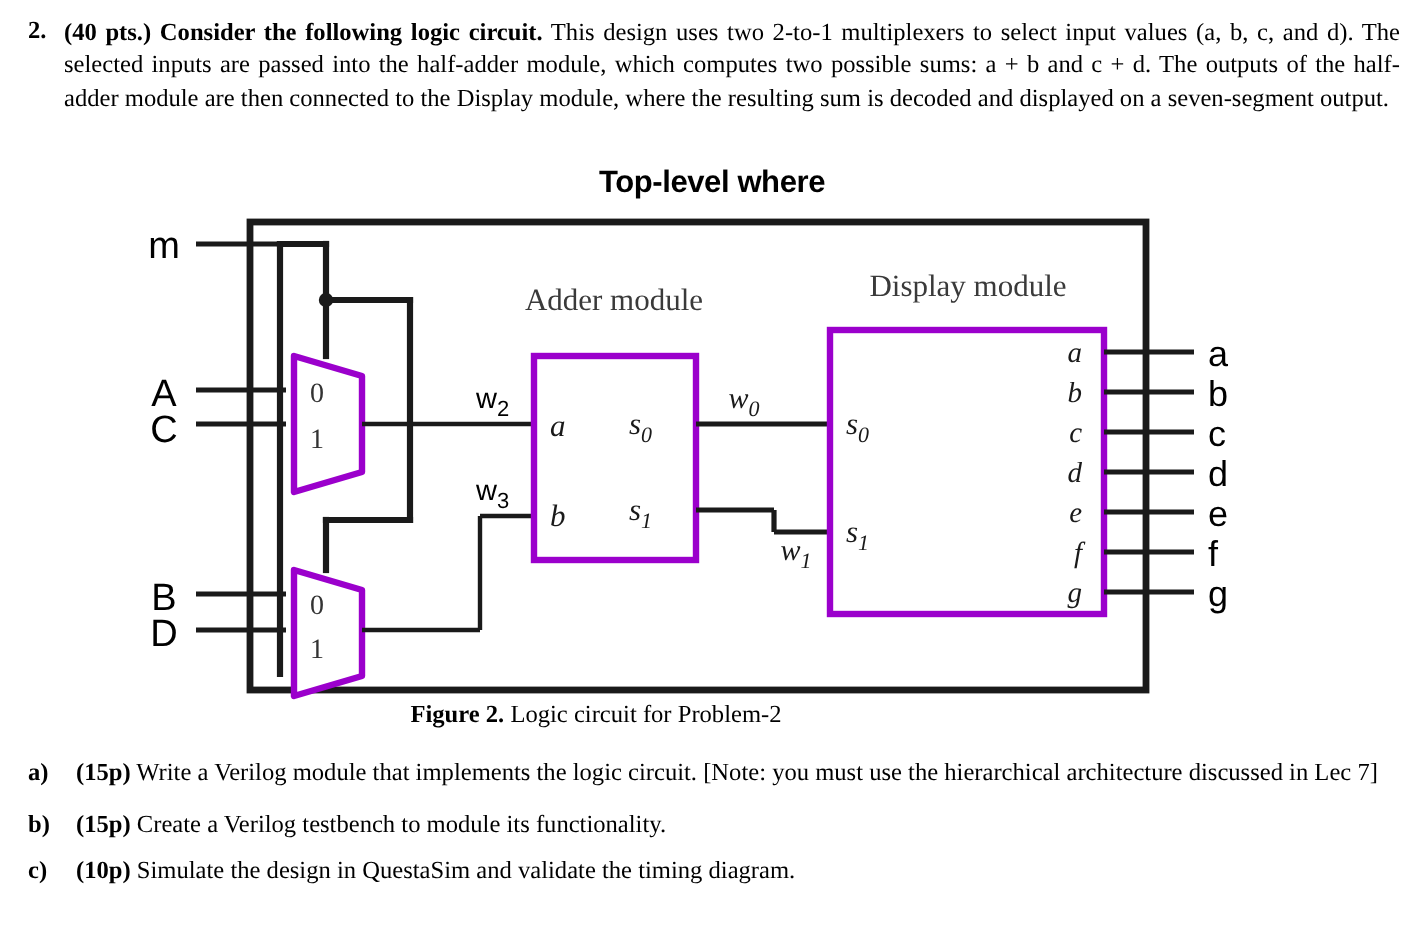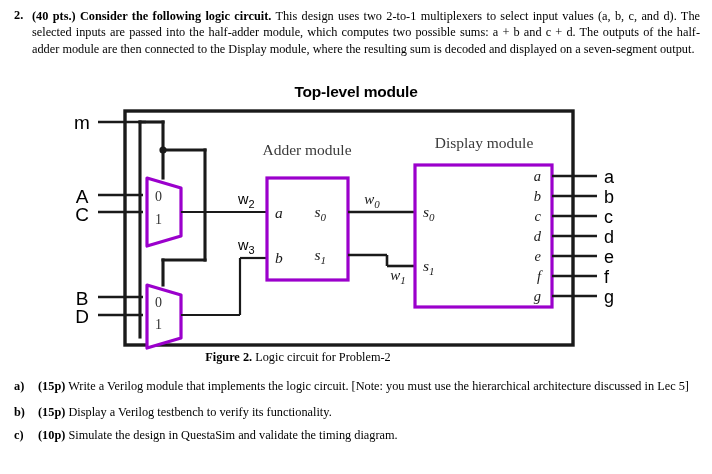--- a/index.html
+++ b/index.html
@@ -106,21 +106,21 @@
 
 <div class="page">
 
   <div class="problem-num">2.</div>
   <div class="problem-head">
     <div class="problem-body">
       <span class="b">(40 pts.) Consider the following logic circuit.</span><span> This design uses two 2-to-1 multiplexers to select input values (a, b, c, and d). The selected inputs are passed into the half-adder module, which computes two possible sums: a + b and c + d. The outputs of the half-adder module are then connected to the Display module, where the resulting sum is decoded and displayed on a seven-segment output.</span>
     </div>
   </div>
 
-  <div class="figure-title">Top-level module</div>
+  <div class="figure-title">Top-level where</div>
 
   <div class="circuit-wrap">
     <svg class="circuit" width="712" height="250" viewBox="0 0 712 250" xmlns="http://www.w3.org/2000/svg">
 
       <rect x="125" y="11" width="448" height="234" fill="none" stroke="#1a1a1a" stroke-width="3.4"></rect>
 
       <g stroke="#1a1a1a" stroke-width="2.6" fill="none">
 
         <line x1="98" y1="22" x2="146" y2="22"></line>
 
@@ -246,25 +246,25 @@
     </svg>
   </div>
 
   <div class="fig-caption">
     <span class="b">Figure 2.</span><span> Logic circuit for Problem-2</span>
   </div>
 
   <div class="items">
 
     <div class="item item-a">
-      <span class="marker">a)</span><span class="b">(15p)</span><span> Write a Verilog module that implements the logic circuit.  [Note: you must use the hierarchical architecture discussed in Lec 5]</span>
+      <span class="marker">a)</span><span class="b">(15p)</span><span> Write a Verilog module that implements the logic circuit.  [Note: you must use the hierarchical architecture discussed in Lec 7]</span>
     </div>
 
     <div class="item item-b">
-      <span class="marker">b)</span><span class="b">(15p)</span><span> Display a Verilog testbench to verify its functionality.</span>
+      <span class="marker">b)</span><span class="b">(15p)</span><span> Create a Verilog testbench to module its functionality.</span>
     </div>
 
     <div class="item item-c">
       <span class="marker">c)</span><span class="b">(10p)</span><span> Simulate the design in QuestaSim and validate the timing diagram.</span>
     </div>
 
   </div>
 
 </div>
 

